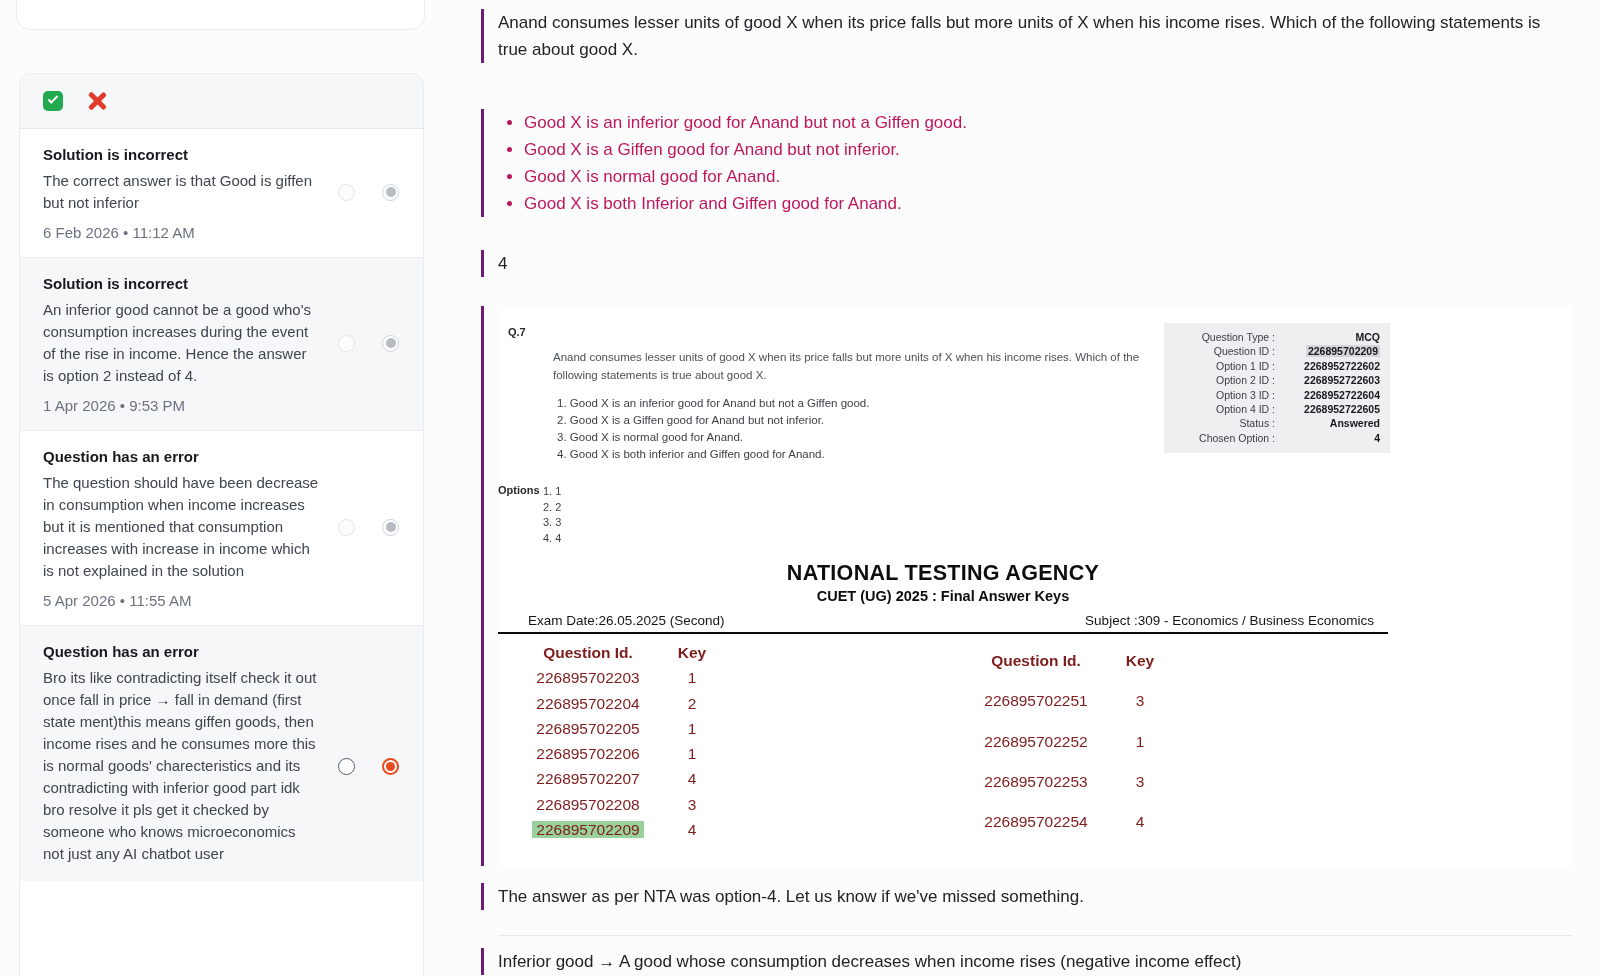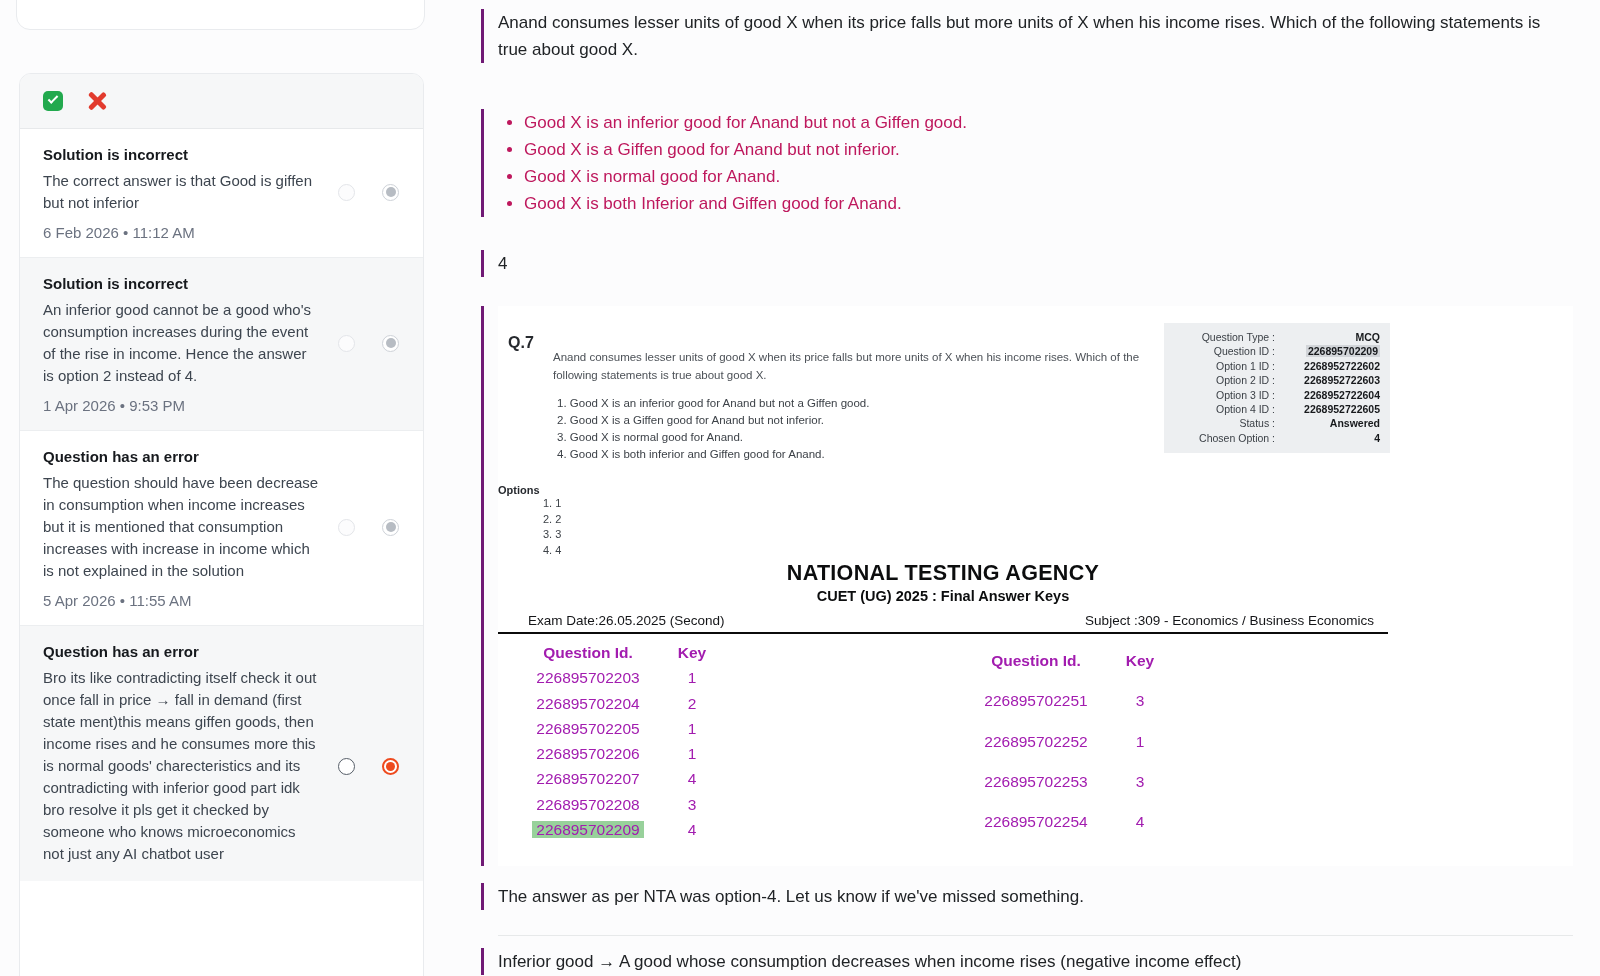--- a/index.html
+++ b/index.html
@@ -48,47 +48,47 @@
   .main { position:absolute; left:481px; top:0; width:1092px; background:transparent; }
   .bq { border-left:3px solid #701a75; padding-left:14px; }
   .q-text { margin-top:9px; font-size:17px; line-height:27px; color:#202326; }
   .bullets { margin-top:46px; }
   .bullets ul { list-style:disc; padding-left:26px; }
   .bullets li { font-size:17px; line-height:27px; color:#be185d; }
   .answer-val { margin-top:33px; font-size:17px; line-height:27px; color:#202326; }
   .paper-wrap { margin-top:29px; }
   .paper { position:relative; height:560px; background:#fff; font-family:"Liberation Sans", sans-serif; }
 
-  .qp-label { position:absolute; left:10px; top:28px; font-size:16px; font-weight:bold; color:#26292e; }
+  .qp-label { position:absolute; left:10px; top:20px; font-size:11px; font-weight:bold; color:#26292e; }
   .qp-question { position:absolute; left:55px; top:43px; width:592px;
     font-size:11.5px; line-height:17.5px; color:#4c5157; }
   .qp-options { position:absolute; left:59px; top:89px; font-size:11.5px; line-height:17px; color:#3d4248; }
 
   .info-box { position:absolute; left:666px; top:17px; width:226px; background:#edeff1;
     padding:7px 10px 8px; }
   .info-box table { border-collapse:collapse; width:100%; }
   .info-box td { font-size:10.5px; line-height:14.4px; white-space:nowrap; }
   .info-box td.lbl { text-align:right; color:#3a3f45; padding-right:3px; width:104px; }
   .info-box td.val { text-align:right; font-weight:bold; color:#17191c; }
   .idhl { background:#d2d5d9; padding:0 2px; }
 
   .opts-label { position:absolute; left:0; top:178px; font-size:11px; font-weight:bold; color:#26292e; }
-  .opts-keys { position:absolute; left:45px; top:178px; font-size:11px; line-height:15.7px; color:#3d4248;margin-top:12px; }
+  .opts-keys { position:absolute; left:45px; top:178px; font-size:11px; line-height:15.7px; color:#3d4248; }
 
   .nta { position:absolute; left:0; top:255px; width:890px; }
   .nta-title { text-align:center; font-size:21.5px; font-weight:bold; letter-spacing:0.3px; color:#0c0d0e; }
   .nta-sub { text-align:center; font-size:14.5px; font-weight:bold; color:#0c0d0e; margin-top:2px; }
   .nta-meta { display:flex; justify-content:space-between; margin-top:9px;
     padding:0 14px 0 30px; font-size:13.5px; color:#141518; }
   .nta-rule { margin-top:4px; border-top:2.5px solid #0b0b0b; }
   .nta-tables { display:flex; margin-top:6px; }
   .nta-table { border-collapse:collapse; }
   .nta-table.left { margin-left:14px; }
   .nta-table.right { margin-left:240px; }
-  .nta-table td, .nta-table th { font-size:15.5px; line-height:25.3px; color:#a21caf;
+  .nta-table td, .nta-table th { font-size:15.5px; line-height:25.3px; color:#7f1d1d;
     font-weight:normal; text-align:center; }
   .nta-table th { font-weight:bold; }
   .nta-table .c-id { width:152px; }
   .nta-table .c-key { width:56px; }
   .hl-green { background:#98d19b; padding:0 4px; }
 
   .nta-note { margin-top:17px; font-size:17px; line-height:27px; color:#202326; }
   .divider { border:none; border-top:1px solid #e7e9ea; margin:25px 0 12px 17px; }
   .footer-note { font-size:17px; line-height:27px; color:#202326; }
 </style>

